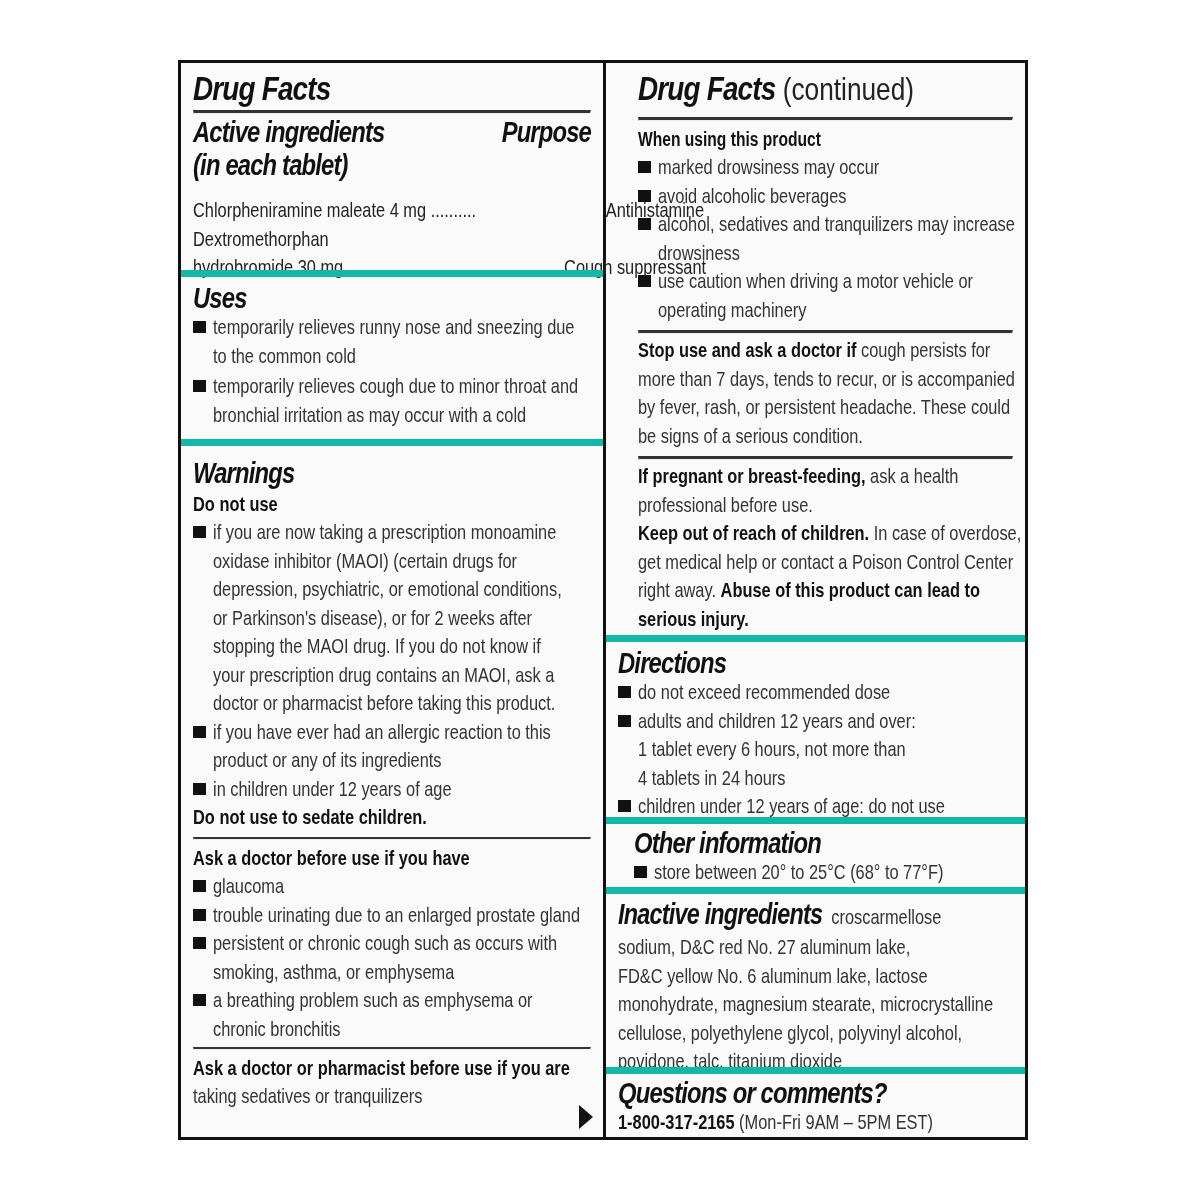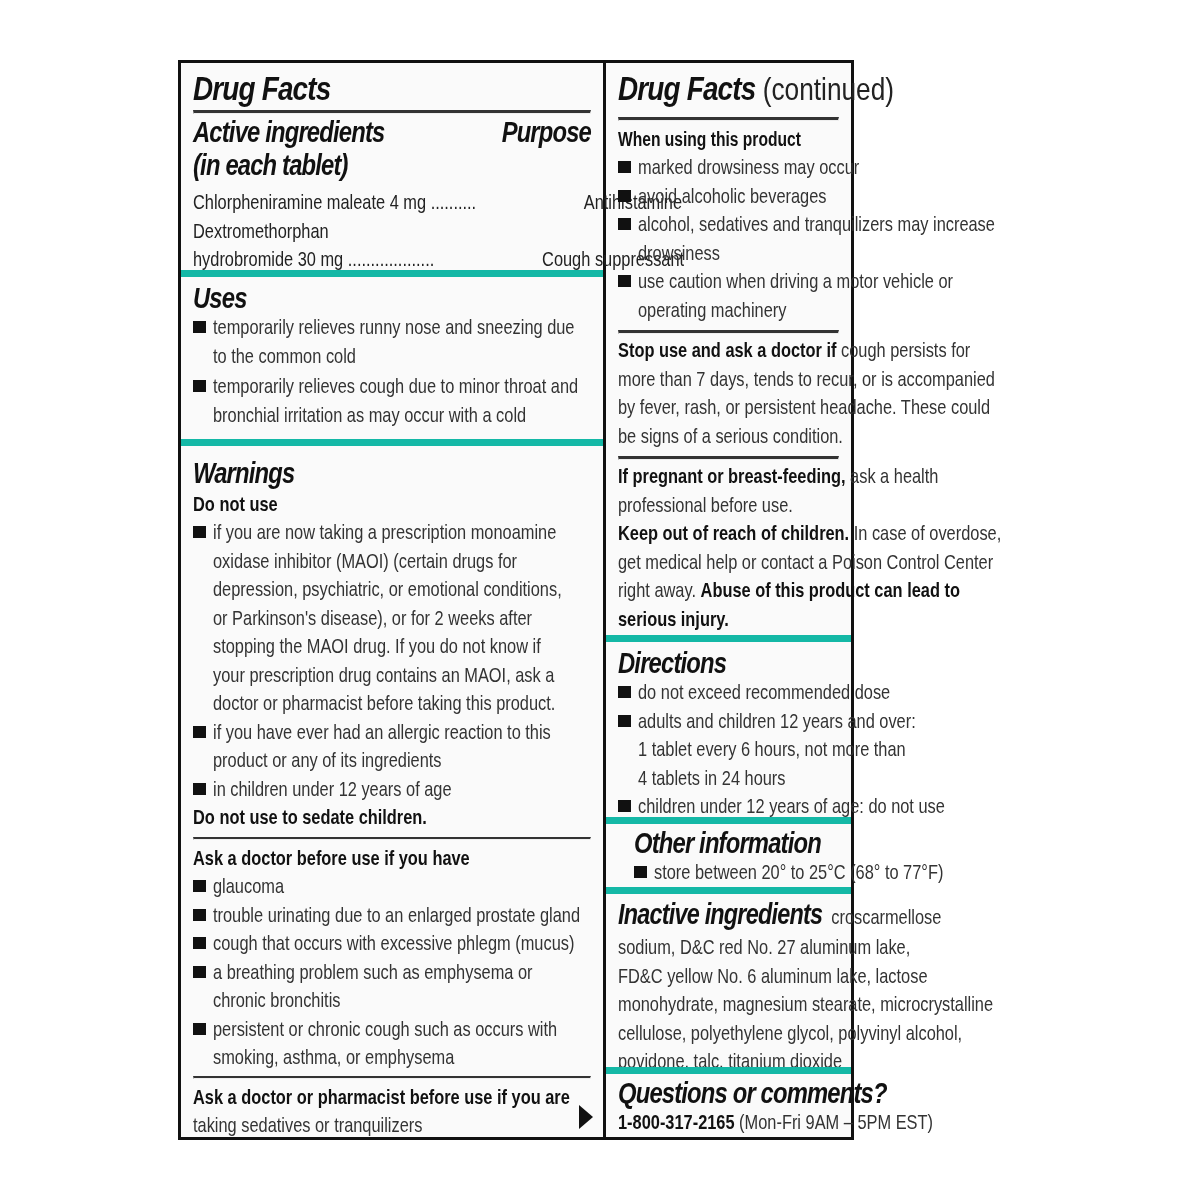--- a/index.html
+++ b/index.html
@@ -1,52 +1,52 @@
 <!DOCTYPE html>
 <html><head>
 <meta charset="utf-8">
 <style>
   html, body { margin:0; padding:0; background:#ffffff; }
   body { width:1200px; height:1200px; position:relative; font-family:"Liberation Sans", sans-serif; color:#222; }
-  .label { position:absolute; left:178px; top:60px; width:676px; height:1080px; border:3px solid #111; box-sizing:border-box; display:flex; background:#fafafa;justify-content:center; }
+  .label { position:absolute; left:178px; top:60px; width:850px; height:1080px; border:3px solid #111; box-sizing:border-box; display:flex; background:#fafafa;justify-content:center; }
   .col { position:relative; height:100%; box-sizing:border-box; }
   .col-left { width:425px; border-right:3px solid #111; }
   .col-right { flex:1; }
   .panel { position:absolute; left:0; right:0; box-sizing:border-box; padding:0 12px; }
   .thick-top { border-top:7px solid #14b8a6; }
   .h-big { font-family:"Liberation Sans Narrow","Liberation Sans", sans-serif; font-weight:bold; font-style:italic; font-size:30px; letter-spacing:-1px; line-height:32px; color:#111; transform:scaleX(0.82); transform-origin:left; white-space:nowrap; }
   .h-med { font-weight:bold; font-style:italic; font-size:29px; line-height:30px; letter-spacing:-1px; color:#111; transform:scaleX(0.82); transform-origin:left; white-space:nowrap; }
   .sub-bold { font-weight:bold; font-size:21px; line-height:28px; color:#111; transform:scaleX(0.78); transform-origin:left; white-space:nowrap; }
   .txt { font-size:21px; line-height:28.5px; color:#333; transform:scaleX(0.78); transform-origin:left; white-space:nowrap; }
   .thin-rule { border-top:2px solid #333; margin:0; }
   .bullet { position:relative; padding-left:20px; }
   .bullet .sq { position:absolute; left:0; top:8px; width:13px; height:12px; background:#111; }
   .bullet .line { display:block; }
-  .row-between { display:flex; justify-content:space-between; }
+  .row-between { display:flex; justify-content:space-between;gap:22px; }
   .arrow { position:absolute; right:10px; bottom:8px; width:0; height:0; border-top:12px solid transparent; border-bottom:12px solid transparent; border-left:14px solid #111; }
   b { color:#111; }
 </style>
 </head>
 <body>
 
 <div class="label">
 
   <div class="col col-left">
 
     <div class="panel" style="top:4px;">
       <div class="h-big" style="font-size:34px;line-height:42px;">Drug Facts</div>
       <hr class="thin-rule" style="margin:1px 0 3px;border-top-width:3px;">
       <div class="row-between">
         <div>
           <div class="h-med">Active ingredients</div>
           <div class="h-med" style="margin-top:3px;">(in each tablet)</div>
         </div>
         <div class="h-med" style="transform-origin:right;">Purpose</div>
       </div>
-      <div class="row-between" style="margin-top:8px;">
+      <div class="row-between" style="margin-top:16px;">
         <div class="txt" style="color:#222;"><span>Chlorpheniramine maleate 4 mg</span><span> ..........</span></div>
         <div class="txt" style="transform-origin:right;color:#222;">Antihistamine</div>
       </div>
       <div class="txt" style="color:#222;">Dextromethorphan</div>
       <div class="row-between">
         <div class="txt" style="color:#222;"><span>hydrobromide 30 mg</span><span> ...................</span></div>
         <div class="txt" style="transform-origin:right;color:#222;">Cough suppressant</div>
       </div>
     </div>
 
@@ -92,42 +92,38 @@
       <div class="bullet">
         <span class="sq"></span>
         <span class="line txt">glaucoma</span>
       </div>
       <div class="bullet">
         <span class="sq"></span>
         <span class="line txt">trouble urinating due to an enlarged prostate gland</span>
       </div>
       <div class="bullet">
         <span class="sq"></span>
-        <span class="line txt">cough that occurs with excessive phlegm (mucus)</span>
+        <span class="line txt">persistent or chronic cough such as occurs with</span>
+        <span class="line txt">smoking, asthma, or emphysema</span>
       </div>
       <div class="bullet">
         <span class="sq"></span>
         <span class="line txt">a breathing problem such as emphysema or</span>
         <span class="line txt">chronic bronchitis</span>
-      </div>
-      <div class="bullet">
-        <span class="sq"></span>
-        <span class="line txt">persistent or chronic cough such as occurs with</span>
-        <span class="line txt">smoking, asthma, or emphysema</span>
       </div>
       <hr class="thin-rule" style="margin-top:4px;">
       <div class="sub-bold" style="margin-top:4px;">Ask a doctor or pharmacist before use if you are</div>
       <div class="txt">taking sedatives or tranquilizers</div>
     </div>
     <div class="arrow"></div>
   </div>
 
   <div class="col col-right">
 
-    <div class="panel" style="top:4px;">
+    <div class="panel" style="top:4px;margin-left:20px;">
       <div style="white-space:nowrap;transform:scaleX(0.82);transform-origin:left;line-height:42px;">
         <span style="font-weight:bold;font-style:italic;font-size:34px;color:#111;letter-spacing:-1px;">Drug Facts</span><span style="font-size:32px;color:#222;"> (continued)</span>
       </div>
       <hr class="thin-rule" style="margin:1px 0 4px;border-top-width:3px;">
       <div class="sub-bold" style="font-size:20px;">When using this product</div>
       <div class="bullet">
         <span class="sq"></span>
         <span class="line txt">marked drowsiness may occur</span>
       </div>
       <div class="bullet">

